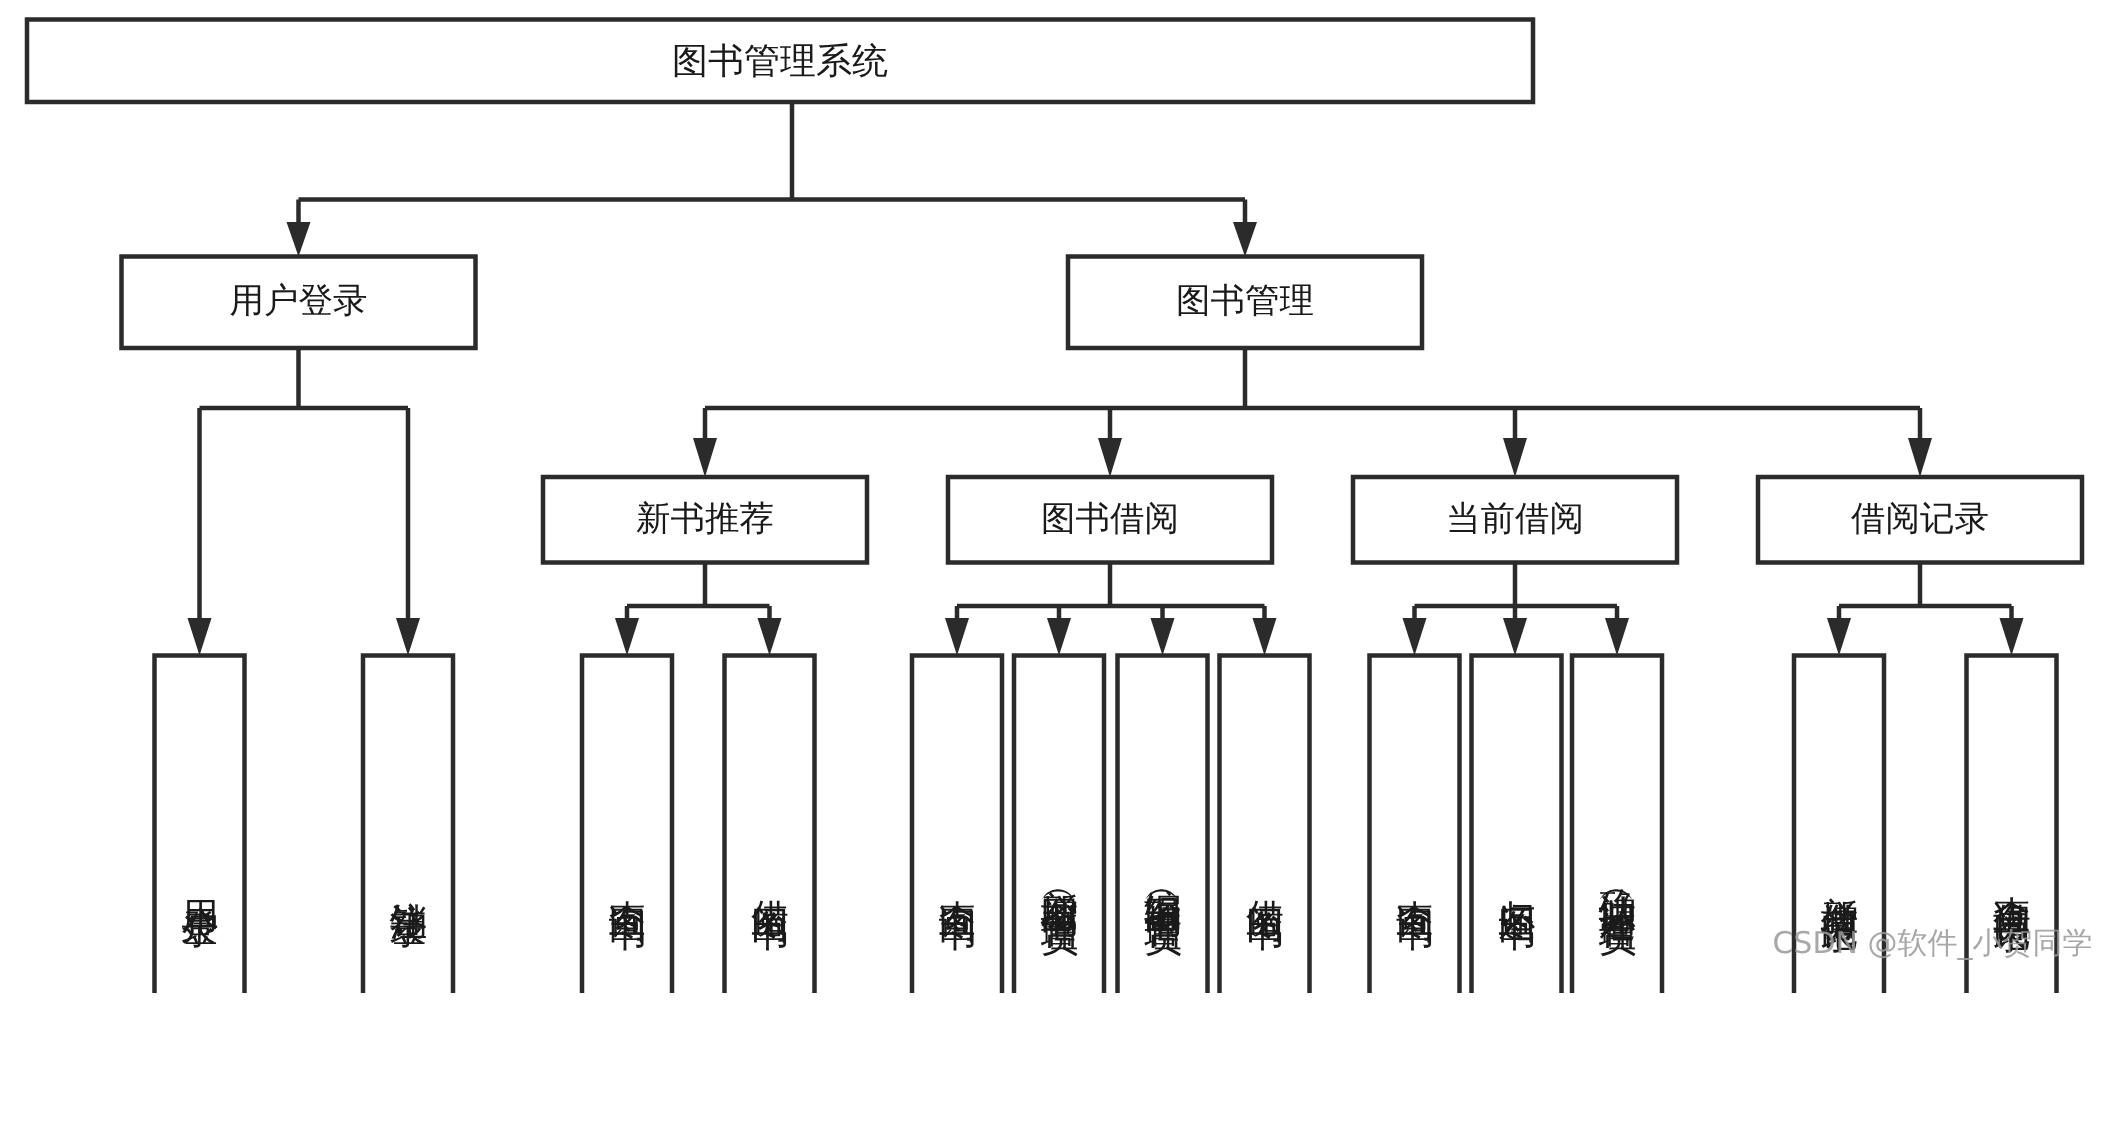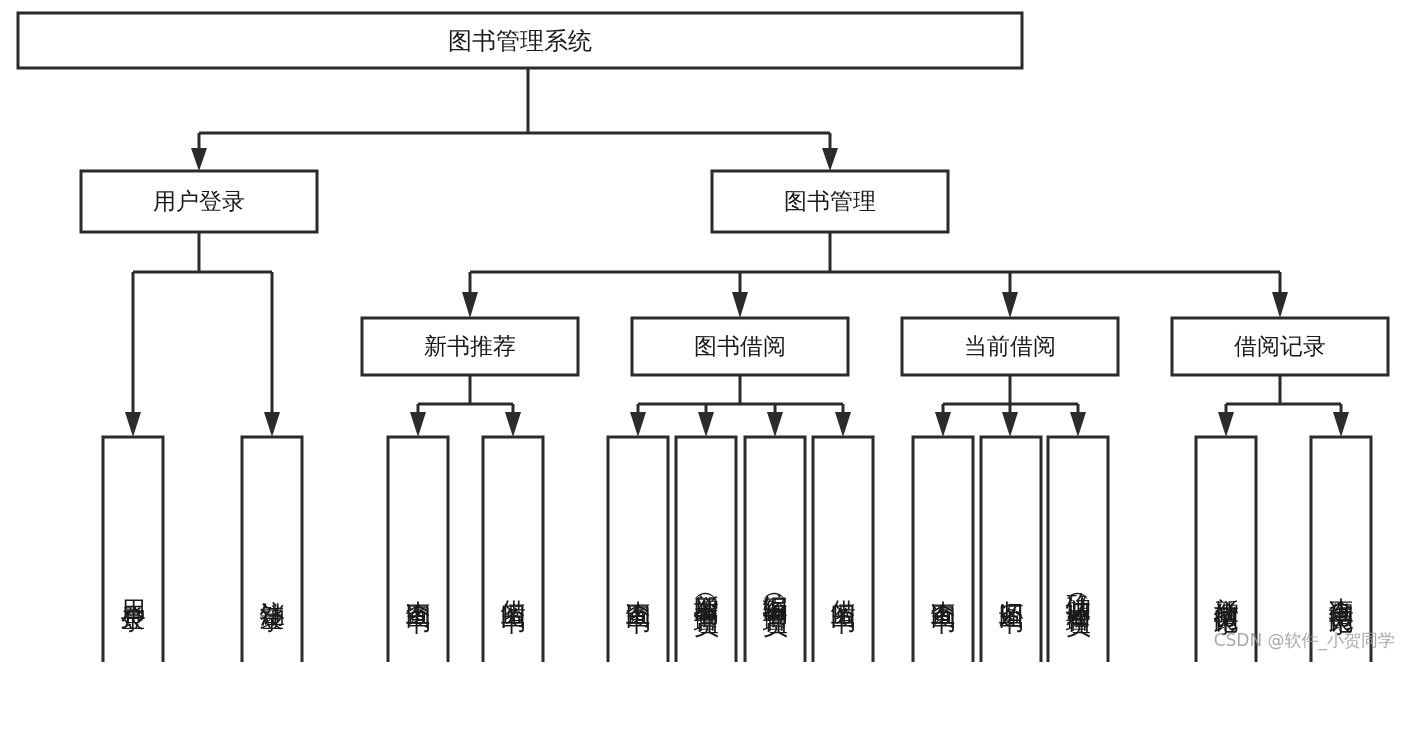--- a/index.html
+++ b/index.html
@@ -61,23 +61,23 @@
     color: #1a1a1a;
     display: flex;
     align-items: center;
     justify-content: center;
     white-space: nowrap;
     pointer-events: none;
   }
   .watermark {
     position: absolute;
     right: 10px;
-    bottom: 10px;
-    font-family: "DejaVu Sans", "Liberation Sans", sans-serif;
-    font-size: 17px;
+    bottom: 20px;
+    font-family: "DejaVu Sans", "Liberation Sans", sans-serif;
+    font-size: 20px;
     color: #9a9a9a;
     opacity: 0.85;
     white-space: nowrap;
   }
 </style>
 </head>
 <body>
 
 <div id="diagram-root">
 

